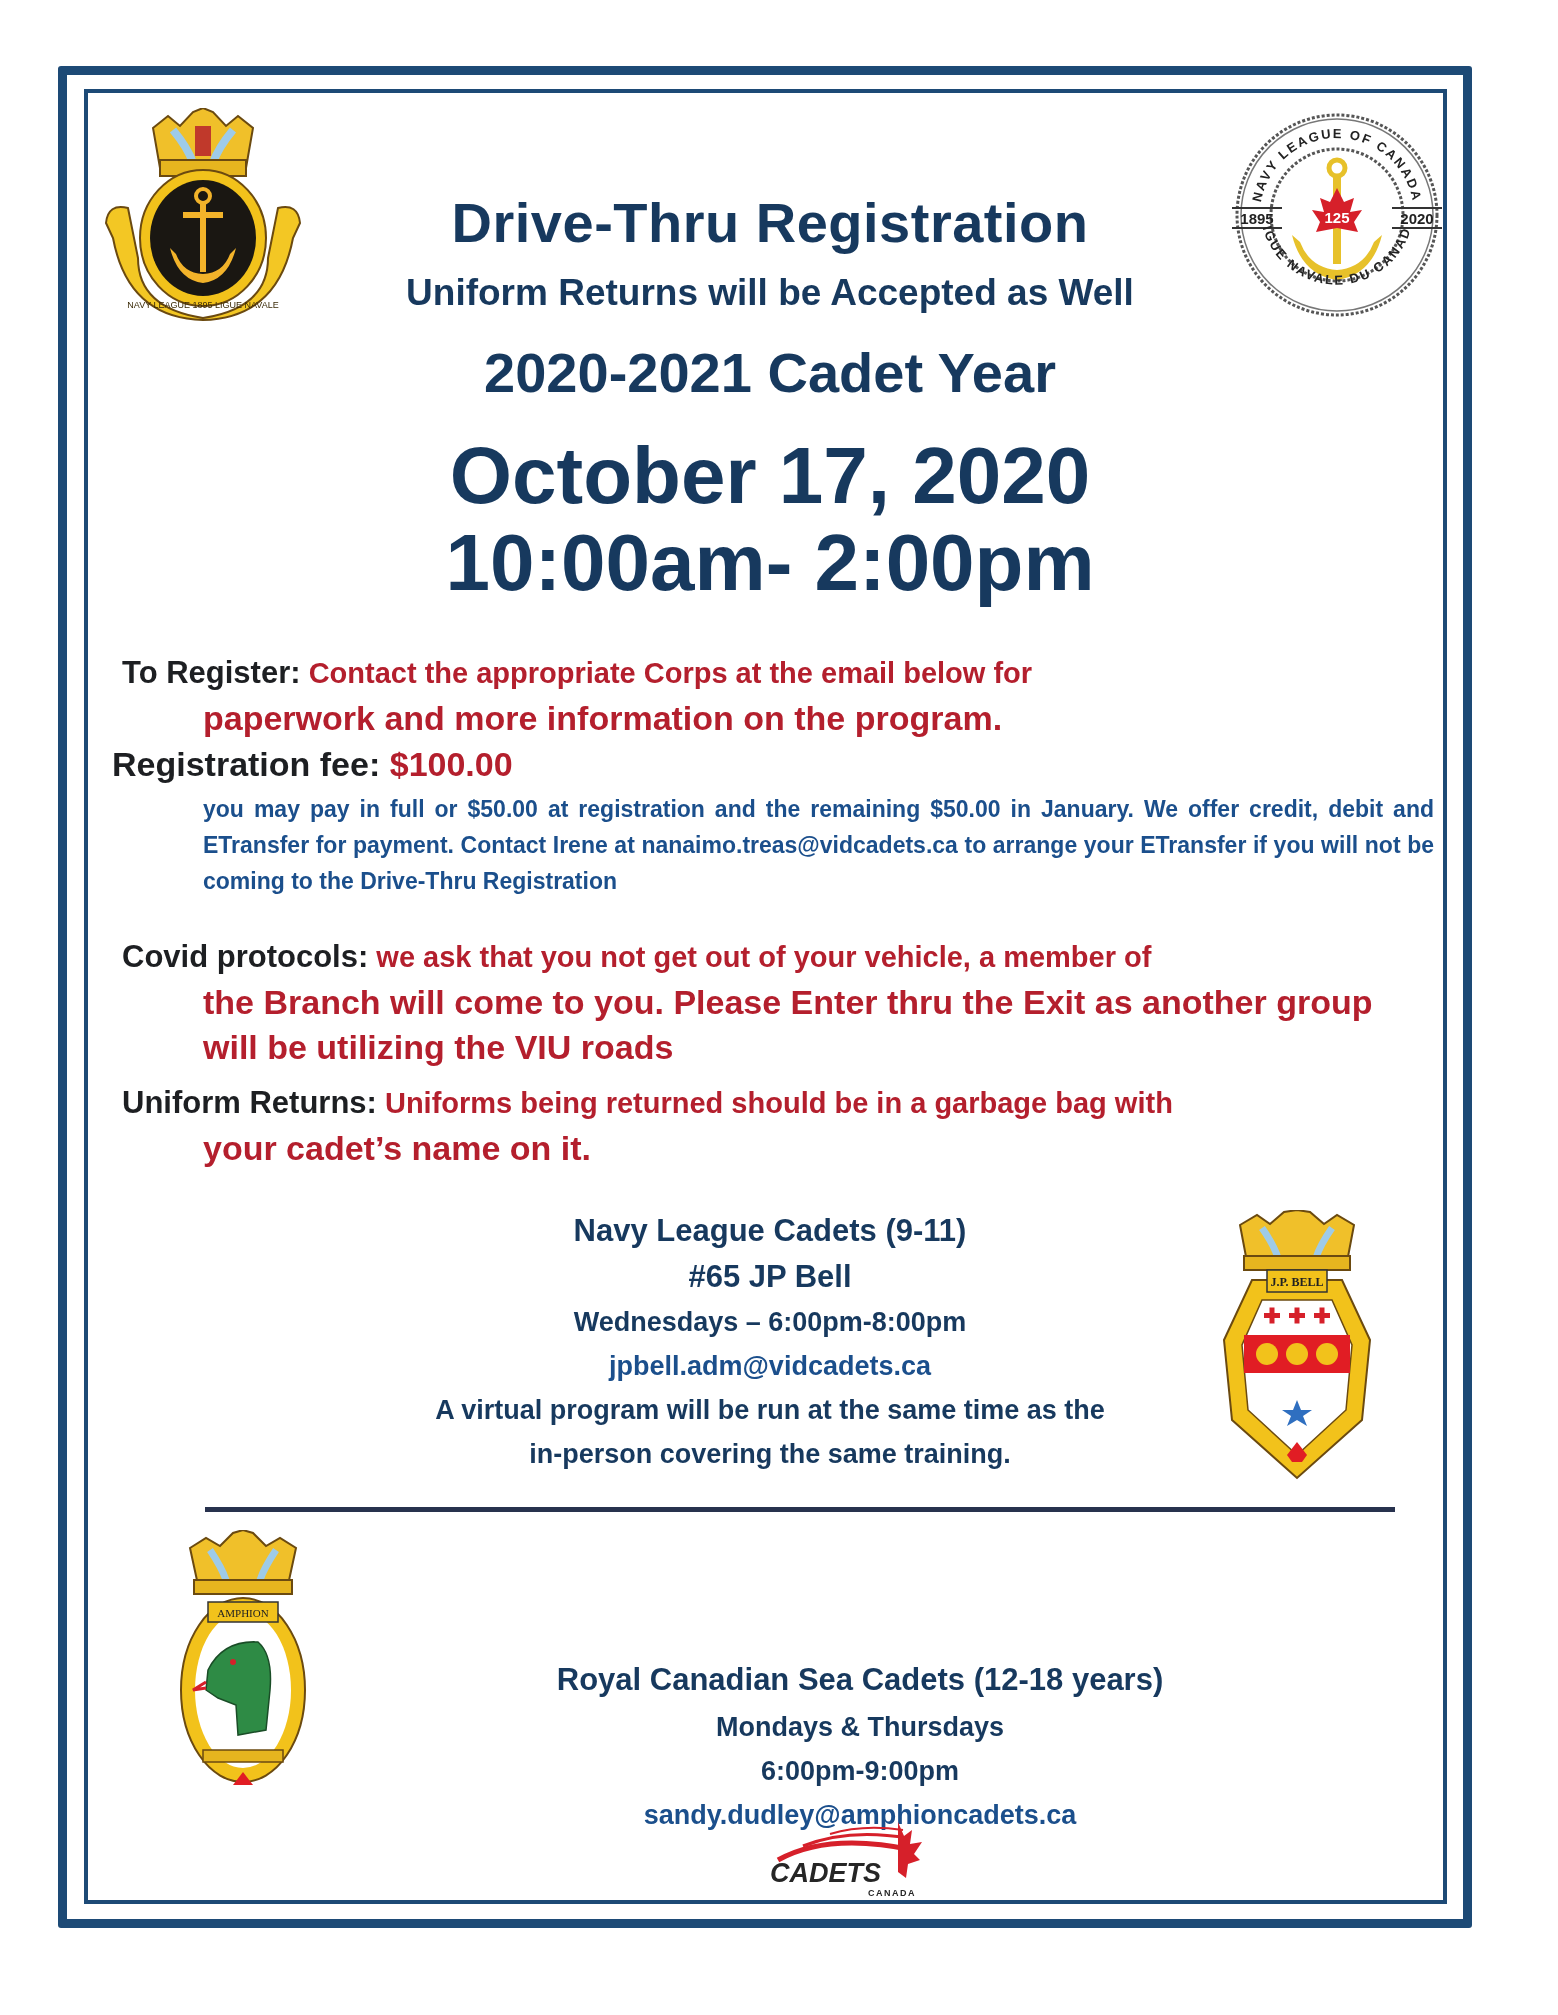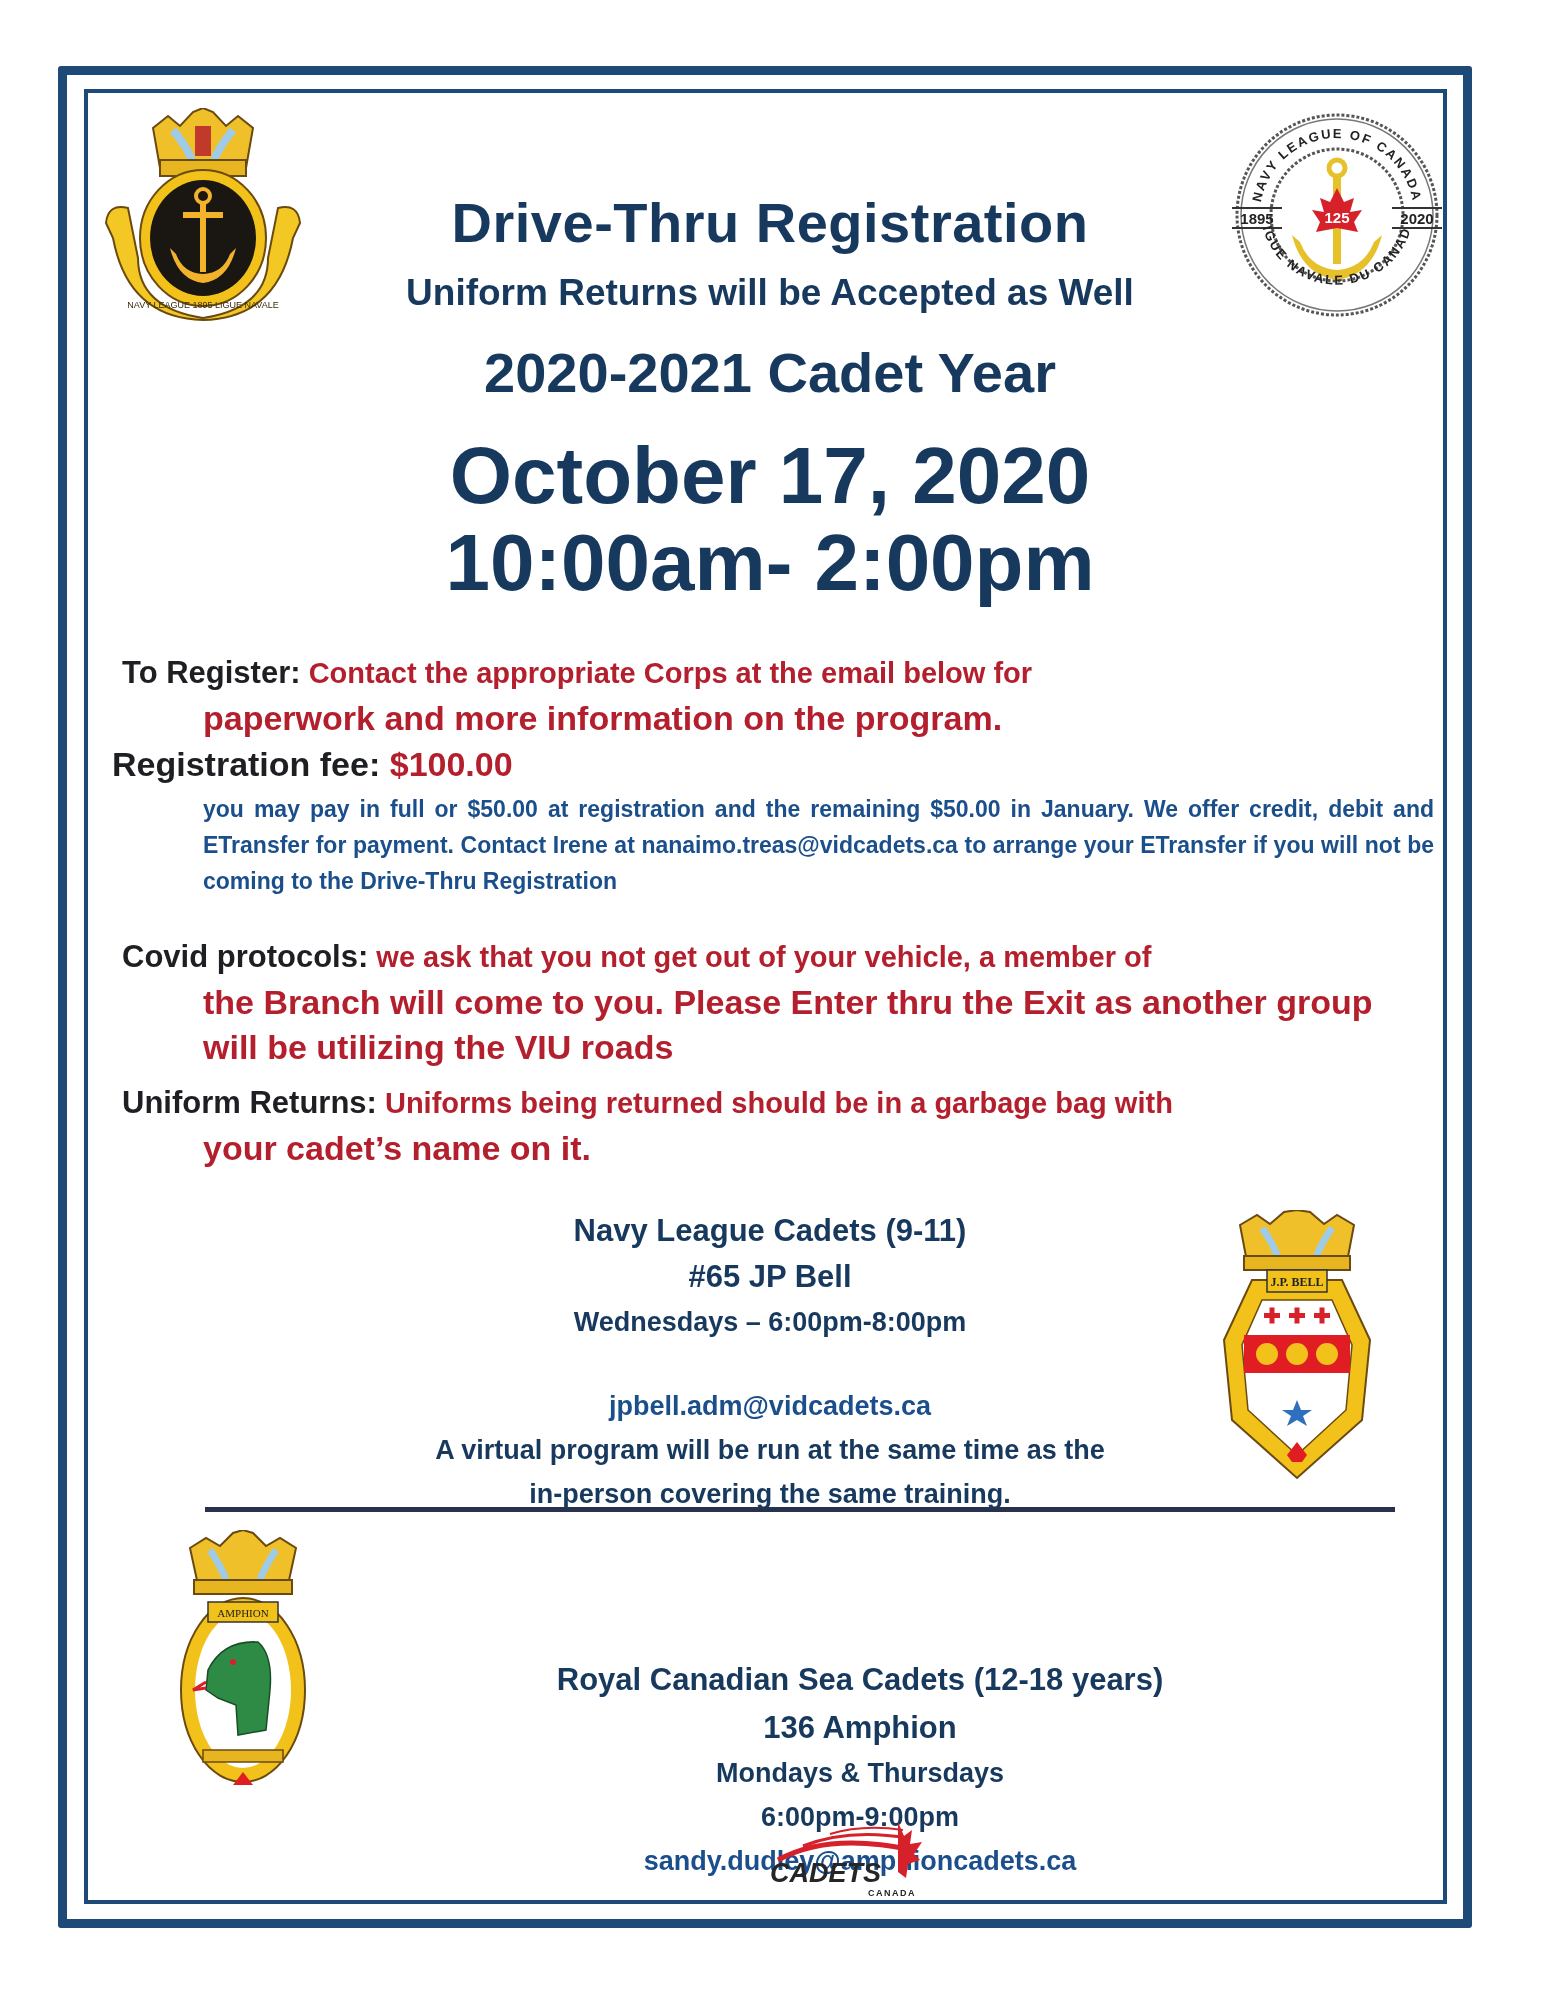--- a/index.html
+++ b/index.html
@@ -134,21 +134,21 @@
     <span class="dark label">Uniform Returns:</span>
     <span class="red">Uniforms being returned should be in a garbage bag with</span>
   </div>
   <div class="red indent body-red">your cadet’s name on it.</div>
 </div>
 
 <div class="abs corps center bold navy" style="top:1208px;left:300px;width:940px;">
   <div class="h" style="height:46px;">Navy League Cadets (9-11)</div>
   <div class="h" style="height:46px;">#65 JP Bell</div>
   <div class="sub" style="height:44px;">Wednesdays – 6:00pm-8:00pm</div>
-  <div class="sub blue" style="height:44px;margin-top:40px;">jpbell.adm@vidcadets.ca</div>
+  <div class="sub blue" style="height:44px;">jpbell.adm@vidcadets.ca</div>
   <div class="sub" style="height:44px;">A virtual program will be run at the same time as the</div>
   <div class="sub" style="height:44px;">in-person covering the same training.</div>
 </div>
 
 <div class="abs" style="left:1222px;top:1210px;width:150px;height:270px;">
   <svg width="150" height="270" viewBox="0 0 150 270">
     <path d="M18 15 L35 5 L48 14 L62 2 L75 0 L88 2 L102 14 L115 5 L132 15 L125 52 L25 52 Z" fill="#f0c02a" stroke="#6b4a10" stroke-width="2"></path>
     <path d="M40 18 Q52 35 56 48 M110 18 Q98 35 94 48" stroke="#9ecbe8" stroke-width="7" fill="none"></path>
     <rect x="22" y="46" width="106" height="14" fill="#e6b51f" stroke="#6b4a10" stroke-width="2"></rect>
     <path d="M30 70 L120 70 L148 130 L140 210 L75 268 L10 210 L2 130 Z" fill="#f2c21b" stroke="#6b4a10" stroke-width="2"></path>
@@ -186,21 +186,20 @@
     <path d="M30 140 Q45 110 80 112 Q95 125 92 160 L88 200 L60 205 L58 175 L40 168 L28 160 Z" fill="#2e8b45" stroke="#1a4d27" stroke-width="1.5"></path>
     <path d="M28 158 L15 160 L28 152" stroke="#d6202a" stroke-width="3" fill="none"></path>
     <circle cx="55" cy="132" r="3" fill="#d6202a"></circle>
     <rect x="25" y="220" width="80" height="12" fill="#e6b51f" stroke="#6b4a10" stroke-width="1.5"></rect>
     <path d="M55 255 L65 242 L75 255 Z" fill="#e11d24"></path>
   </svg>
 </div>
 
 <div class="abs corps center bold navy" style="top:1657px;left:430px;width:860px;">
   <div class="h" style="height:48px;">Royal Canadian Sea Cadets (12-18 years)</div>
-  <div class="h" style="height:46px;">136 Amphion</div>
   <div class="sub" style="height:44px;">Mondays &amp; Thursdays</div>
   <div class="sub" style="height:44px;">6:00pm-9:00pm</div>
   <div class="sub blue" style="height:44px;">sandy.dudley@amphioncadets.ca</div>
 </div>
 
 <div class="abs" style="left:768px;top:1820px;width:170px;height:80px;">
   <svg width="170" height="80" viewBox="0 0 170 80">
     <path d="M10 40 Q60 12 145 30" stroke="#d6202a" stroke-width="5" fill="none"></path>
     <path d="M35 26 Q80 8 140 18" stroke="#d6202a" stroke-width="3" fill="none"></path>
     <path d="M62 14 Q95 4 135 10" stroke="#d6202a" stroke-width="2" fill="none"></path>

